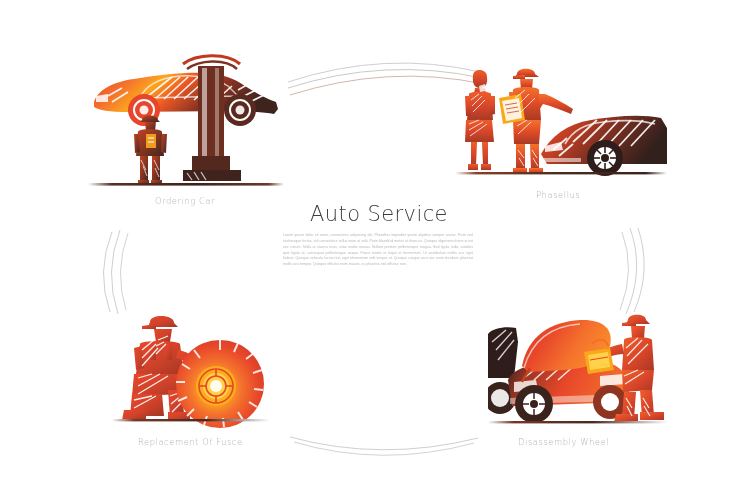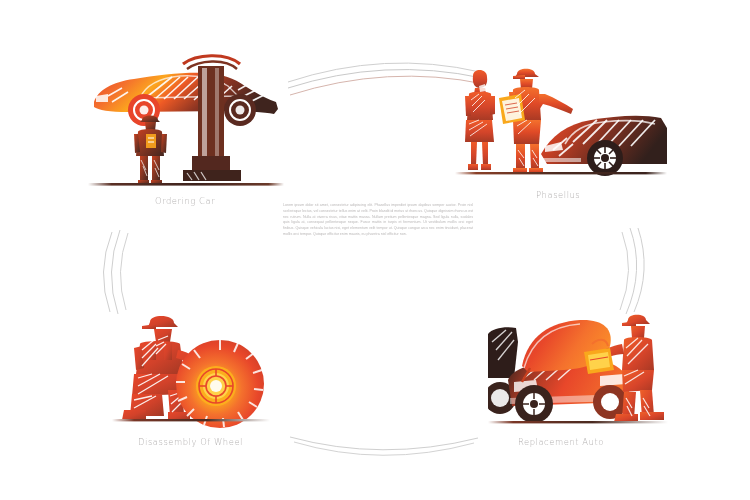--- a/index.html
+++ b/index.html
@@ -533,21 +533,22 @@
       <path d="M138 92 L144 102"></path>
         <path d="M139 100 L144 110"></path>
       <path d="M155 92 L161 102"></path>
         <path d="M156 100 L162 110"></path>
     </g>
 
     <rect x="0" y="115" width="180" height="2.4" fill="url(#gGroundD)"></rect>
   </svg>
 
   <div id="center-block">
+    <h1 id="page-title">Auto Service</h1>
     <p id="body-copy">Lorem ipsum dolor sit amet, consectetur adipiscing elit. Phasellus imperdiet ipsum dapibus semper auctor. Proin nisl scelerisque lectus, vel consectetur tellus enim at velit. Proin blandit id metus ut rhoncus. Quisque dignissim rhoncus est nec rutrum. Nulla at viverra risus, vitae mattis massa. Nullam pretium pellentesque magna. Sed ligula nulla, sodales quis ligula at, consequat pellentesque neque. Fusce mattis in turpis et fermentum. Ut vestibulum mollis orci eget finibus. Quisque vehicula luctus nisi, eget elementum velit tempor ut. Quisque congue arcu nec enim tincidunt, placerat mollis orci tempor. Quisque efficitur enim mauris, eu pharetra nisl efficitur non.</p>
   </div>
 
   <div class="caption" id="caption-scanning">Ordering Car</div>
   <div class="caption" id="caption-ordering">Phasellus</div>
-  <div class="caption" id="caption-wheel">Disassembly Of Wheel</div>
-  <div class="caption" id="caption-disassembly">Replacement Auto</div>
+  <div class="caption" id="caption-wheel">Replacement Of Fusce</div>
+  <div class="caption" id="caption-disassembly">Disassembly Wheel</div>
 
 </div>
 
 </body></html>

